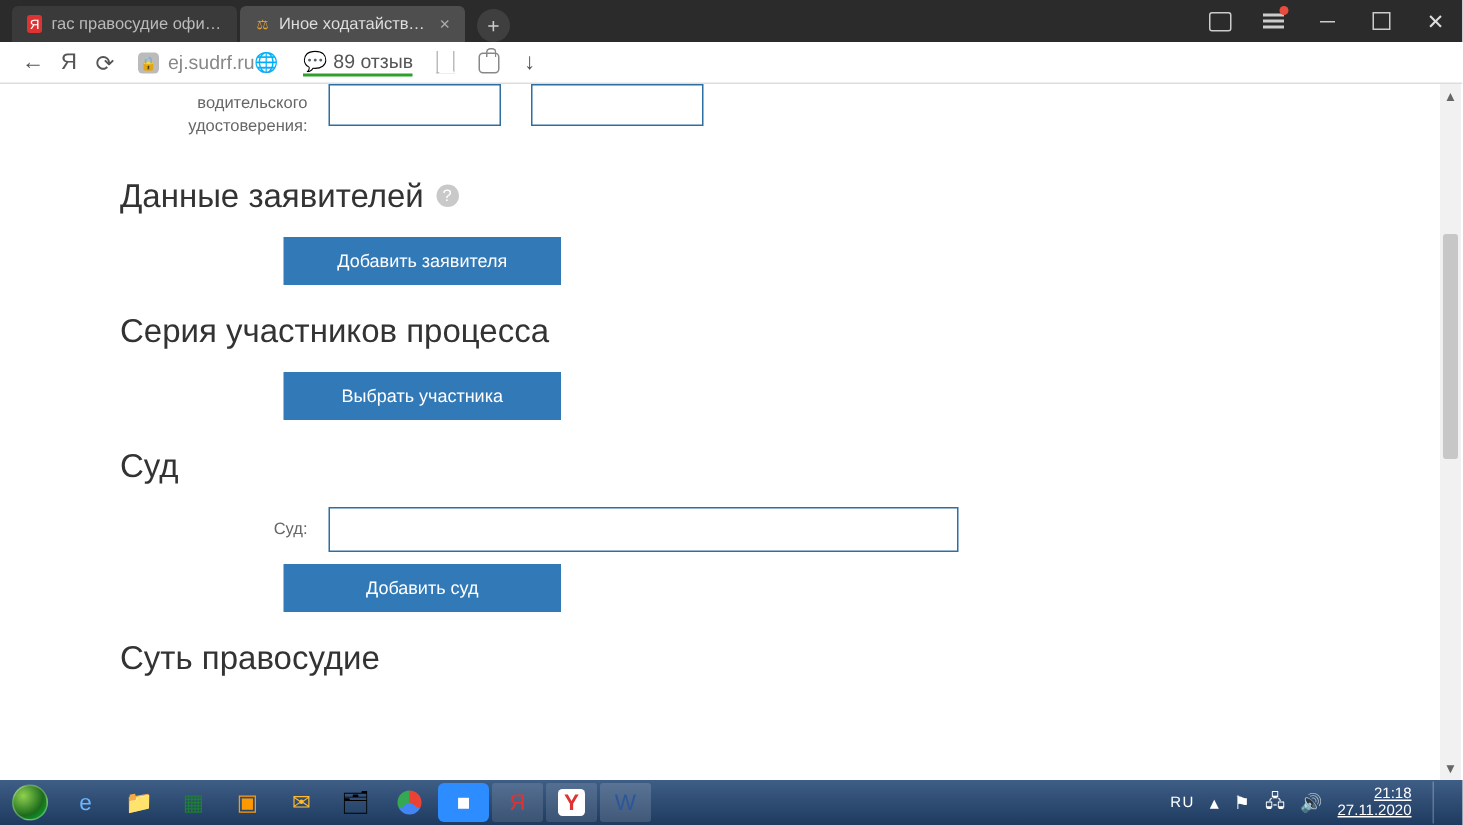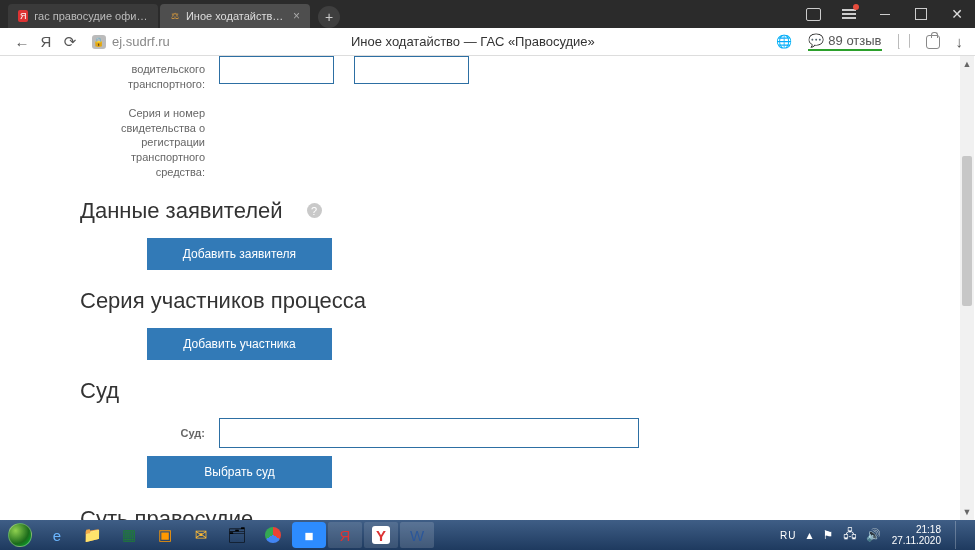--- a/index.html
+++ b/index.html
@@ -37,37 +37,37 @@
   .ext-ico::after{content:"";position:absolute;top:-4px;left:4px;width:5px;height:5px;border:1px solid #888;border-bottom:none;border-radius:3px 3px 0 0;}
   .dl-ico{font-size:15px;}
   
   .content { position:relative; height:calc(550px - 28px - 28px - 30px); overflow:hidden; background:#fff; }
   .page { padding:0 0 0 80px; font-family: Arial, sans-serif; color:#333; }
   .form-row { display:flex; align-items:flex-start; margin-bottom:8px; }
   .side-label { width:125px; text-align:right; font-size:11px; color:#666; line-height:1.35; padding-top:6px; }
   .inputs { display:flex; gap:20px; margin-left:14px; }
   .tinput { width:115px; height:28px; border:1px solid #2d6fa3; padding:0 8px; font-size:12px; }
   .tinput::placeholder{color:#999;}
-  h2.sect { font-weight:400; font-size:22px; color:#333; margin:18px 0 14px 0; display:flex; align-items:center; gap:24px;}
+  h2.sect { font-weight:400; font-size:22px; color:#333; margin:18px 0 14px 0; display:flex; align-items:center; gap:8px;}
   .help-ico{width:15px;height:15px;border-radius:50%;background:#c9c9c9;color:#fff;font-size:11px;display:inline-flex;align-items:center;justify-content:center;}
-  .btn { display:inline-block; background:#327ab7; color:#fff; font-size:12px; border:none; padding:9px 0; width:185px; text-align:center; margin-left:67px;}
+  .btn { display:inline-block; background:#327ab7; color:#fff; font-size:12px; border:none; padding:9px 0; width:185px; text-align:center; margin-left:109px;}
   .wide-input{ width:420px; height:30px; border:1px solid #2d6fa3; margin-left:14px;}
   .scrollbar{position:absolute;right:1px;top:0;width:14px;height:100%;background:#f1f1f1;}
   .scrollbar .arrow{height:16px;display:flex;align-items:center;justify-content:center;font-size:9px;color:#666;}
   .scrollbar .thumb{position:absolute;left:2px;top:100px;width:10px;height:150px;background:#c7c7c7;border-radius:2px;}
   
   .taskbar { position:absolute; left:0; right:0; bottom:0; height:30px; background:linear-gradient(to bottom,#3f5e86,#1e3a5f); display:flex; align-items:center; padding:0 4px;}
   .start{width:32px;height:28px;display:flex;align-items:center;justify-content:center;}
   .start .orb{width:24px;height:24px;border-radius:50%;background:radial-gradient(circle at 30% 30%, #8fd14f, #1b6b1b 60%, #0b3 100%);border:1px solid rgba(255,255,255,.3);}
   .task-icons{display:flex;gap:2px;margin-left:4px;}
   .tico{width:34px;height:26px;display:flex;align-items:center;justify-content:center;border-radius:2px;font-size:15px;}
   .tico.win{background:rgba(255,255,255,.12);}
   .tray{margin-left:auto;display:flex;align-items:center;color:#fff;font-size:10px;gap:10px;padding-right:6px;}
   .tray .lang{font-size:10px;letter-spacing:1px;}
-  .tray .clock{line-height:1.1;text-align:right;}
+  .tray .clock{line-height:1.1;text-align:right;text-decoration:underline;}
   .tray .ico{font-size:12px;}
   .showdesk{width:10px;height:28px;border-left:1px solid rgba(255,255,255,.25);margin-left:4px;}
 </style>
 </head>
 <body>
 
 <div class="titlebar">
   <div class="tabs">
     <div class="tab inactive">
       <span class="fav" style="background:#d33;color:#fff;">Я</span>
@@ -93,65 +93,63 @@
 </div>
 
 <div class="addrbar">
   <div class="nav-ico">←</div>
   <div class="nav-ico">Я</div>
   <div class="nav-ico">⟳</div>
   <div class="url">
     <span class="lock">🔒</span>
     <span>ej.sudrf.ru</span>
   </div>
-  <div class="ptitle">Иное ходатайство — ГАС «Правосудие»</div>
   <div class="addr-right">
     <span style="font-size:13px;color:#888;">🌐</span>
     <span class="reviews">
       <span>💬</span>
       <span>89 отзыв</span>
     </span>
     <span class="bookmark"></span>
     <span class="ext-ico"></span>
     <span class="dl-ico">↓</span>
   </div>
 </div>
 
 <div class="content">
   <div class="page">
     
     <div class="form-row">
-      <div class="side-label">водительского транспортного:</div>
+      <div class="side-label">водительского удостоверения:</div>
       <div class="inputs">
         <input class="tinput" style="">
         <input class="tinput" style="">
       </div>
     </div>
     
     <div class="form-row">
-      <div class="side-label">Серия и номер свидетельства о регистрации транспортного средства:</div>
       <div class="inputs">
       </div>
     </div>
 
     <h2 class="sect">
       <span>Данные заявителей</span>
       <span class="help-ico">?</span>
     </h2>
     <button class="btn">Добавить заявителя</button>
 
     <h2 class="sect">Серия участников процесса</h2>
-    <button class="btn">Добавить участника</button>
+    <button class="btn">Выбрать участника</button>
 
     <h2 class="sect">Суд</h2>
     <div class="form-row">
-      <div class="side-label" style="padding-top:8px;font-weight:bold;">Суд:</div>
+      <div class="side-label" style="padding-top:8px;">Суд:</div>
       <input class="wide-input" style="">
     </div>
-    <button class="btn">Выбрать суд</button>
+    <button class="btn">Добавить суд</button>
 
     <h2 class="sect">Суть правосудие</h2>
     
   </div>
 
   <div class="scrollbar">
     <div class="arrow">▲</div>
     <div class="thumb"></div>
     <div class="arrow" style="position:absolute;bottom:0;width:100%;">▼</div>
   </div>

